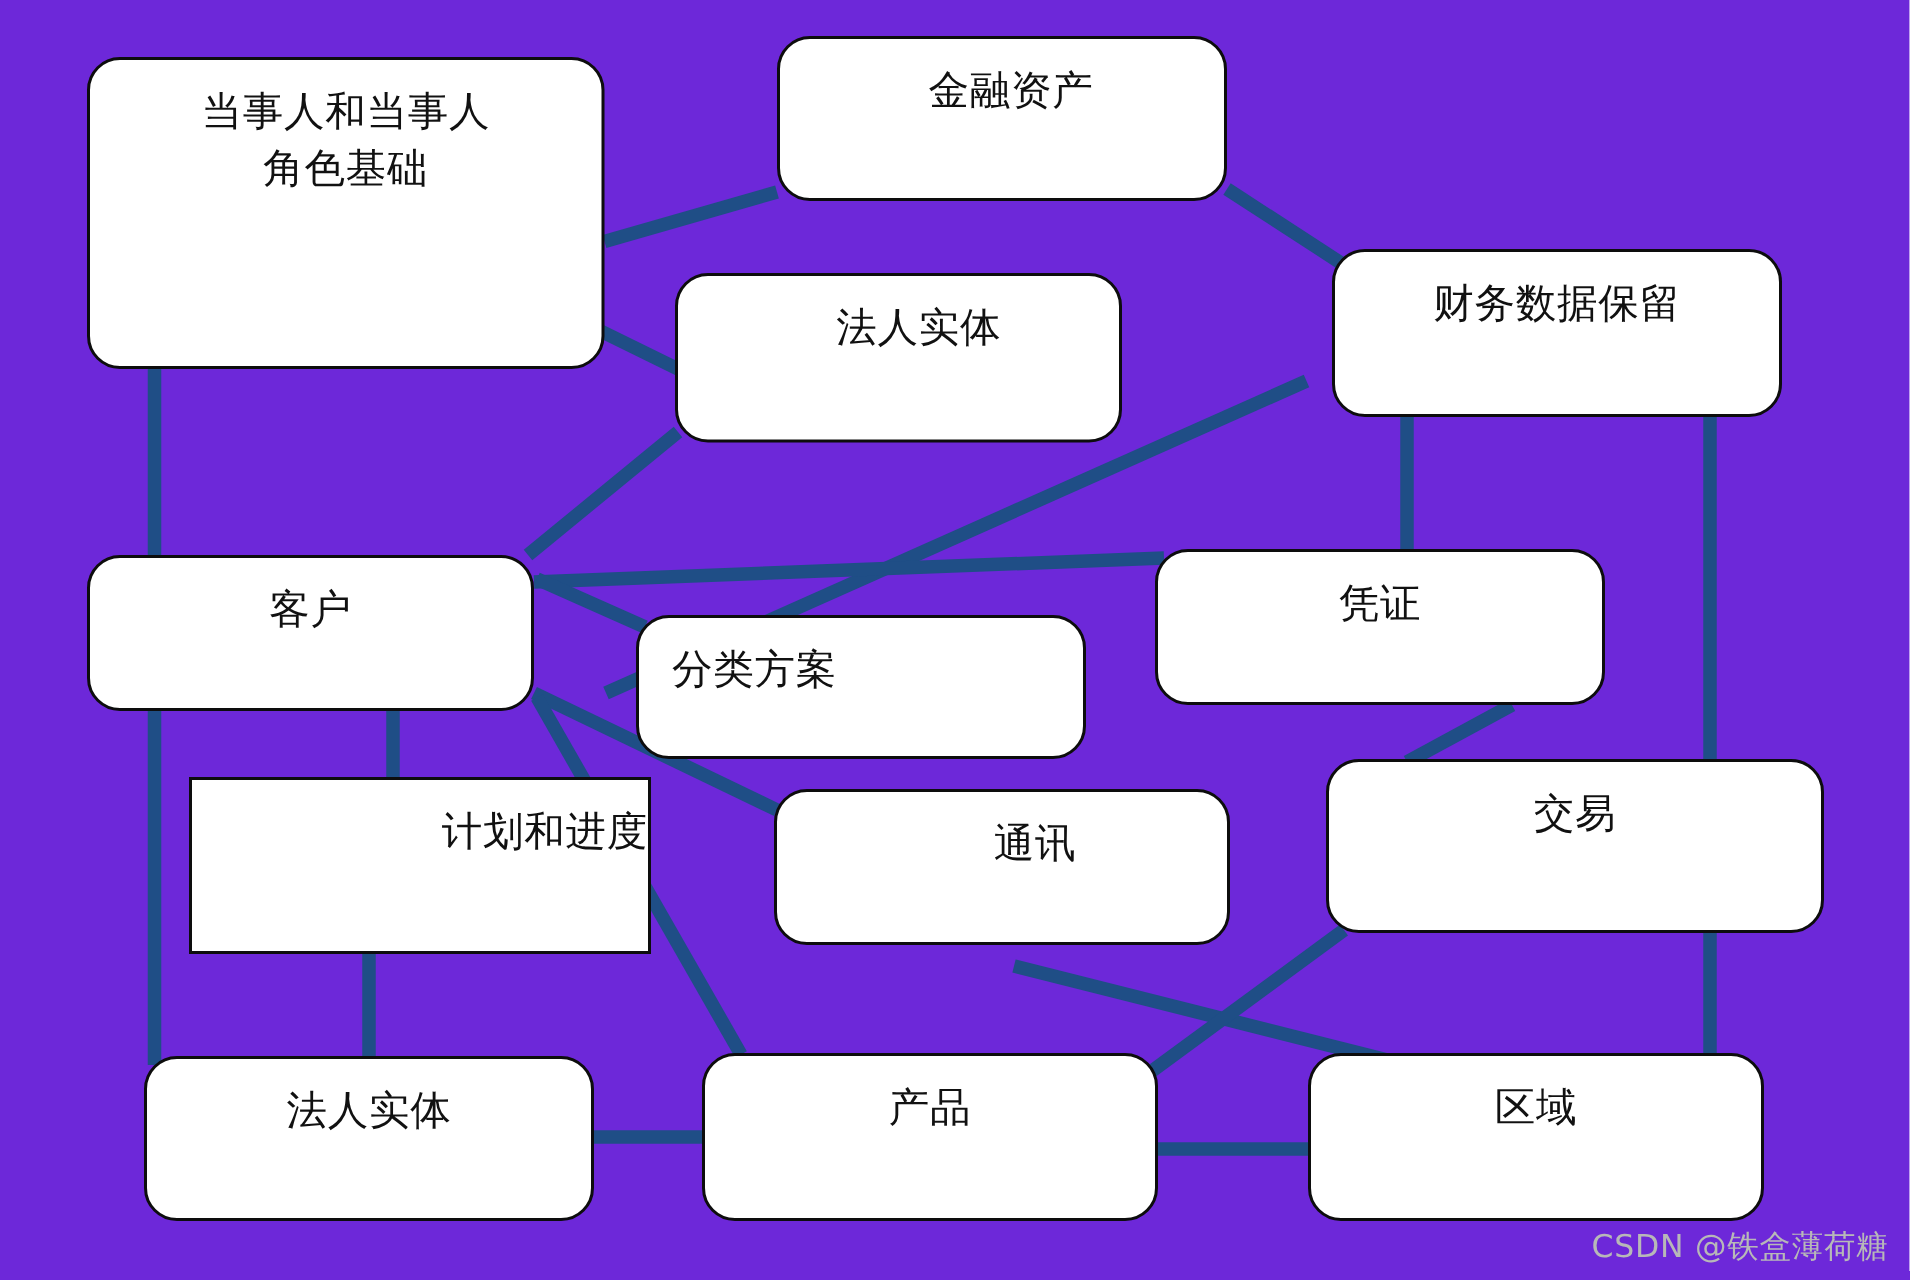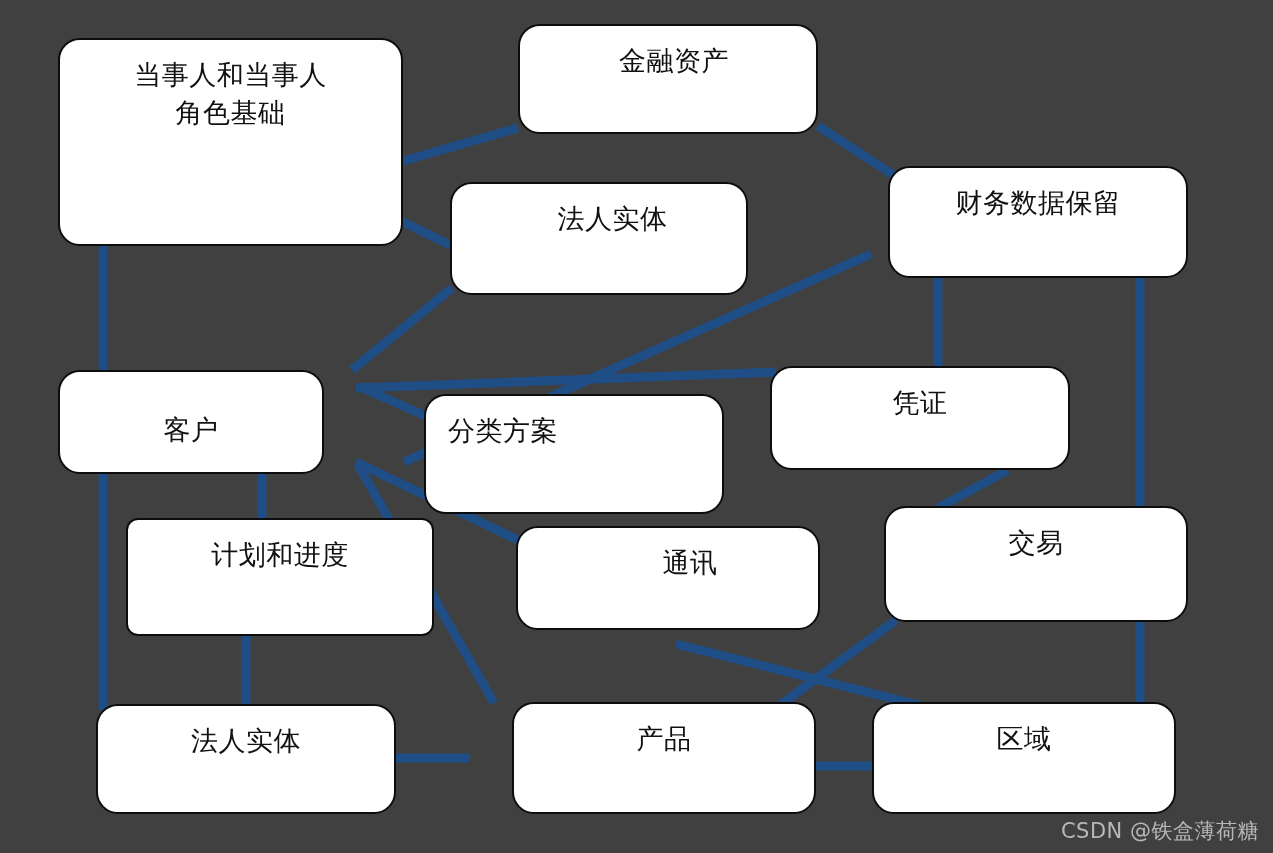--- a/index.html
+++ b/index.html
@@ -7,21 +7,21 @@
     padding: 0;
     background: #ffffff;
   }
   body {
     font-family: "DejaVu Serif", "Liberation Serif", serif;
   }
   #canvas {
     position: relative;
     width: 1273px;
     height: 853px;
-    background: #404040;
+    background: #6d28d9;
     overflow: hidden;
   }
   #edge-layer {
     position: absolute;
     left: 0;
     top: 0;
     width: 1273px;
     height: 853px;
     z-index: 1;
     pointer-events: none;
@@ -31,22 +31,23 @@
     z-index: 2;
     box-sizing: border-box;
     background: #ffffff;
     border: 2px solid #0d0d0d;
     border-radius: 22px;
     display: flex;
     justify-content: center;
     align-items: flex-start;
   }
   .node.sharp {
-    border-radius: 12px;
+    border-radius: 0;
     border-width: 2px;
+    justify-content: flex-end;
   }
   .node.left-align {
     justify-content: flex-start;
   }
   .node-label {
     font-family: "DejaVu Serif", "Liberation Serif", serif;
     font-size: 27px;
     line-height: 1.42;
     color: #111111;
     text-align: center;
@@ -102,42 +103,42 @@
       </div>
       <div class="node" style="left: 518px; top: 24px; width: 300px; height: 110px; padding-left: 12px;">
         <div class="node-label">金融资产</div>
       </div>
       <div class="node" style="left: 888px; top: 166px; width: 300px; height: 112px;">
         <div class="node-label">财务数据保留</div>
       </div>
       <div class="node" style="left: 450px; top: 182px; width: 298px; height: 113px; padding-left: 27px;">
         <div class="node-label">法人实体</div>
       </div>
-      <div class="node" style="left: 58px; top: 370px; width: 266px; height: 104px; align-items: center;">
+      <div class="node" style="left: 58px; top: 370px; width: 298px; height: 104px;">
         <div class="node-label">客户</div>
       </div>
-      <div class="node left-align" style="left: 424px; top: 394px; width: 300px; height: 120px;">
+      <div class="node left-align" style="left: 424px; top: 410px; width: 300px; height: 96px;">
         <div class="node-label">分类方案</div>
       </div>
       <div class="node" style="left: 770px; top: 366px; width: 300px; height: 104px;">
         <div class="node-label">凭证</div>
       </div>
       <div class="node sharp" style="left: 126px; top: 518px; width: 308px; height: 118px;">
         <div class="node-label">计划和进度</div>
       </div>
       <div class="node" style="left: 516px; top: 526px; width: 304px; height: 104px; padding-left: 44px;">
         <div class="node-label">通讯</div>
       </div>
-      <div class="node" style="left: 884px; top: 506px; width: 304px; height: 116px;">
+      <div class="node" style="left: 884px; top: 506px; width: 332px; height: 116px;">
         <div class="node-label">交易</div>
       </div>
       <div class="node" style="left: 96px; top: 704px; width: 300px; height: 110px;">
         <div class="node-label">法人实体</div>
       </div>
-      <div class="node" style="left: 468px; top: 702px; width: 304px; height: 112px; margin-left: 44px;">
+      <div class="node" style="left: 468px; top: 702px; width: 304px; height: 112px;">
         <div class="node-label">产品</div>
       </div>
       <div class="node" style="left: 872px; top: 702px; width: 304px; height: 112px;">
         <div class="node-label">区域</div>
       </div>
     </div>
   <div class="watermark">CSDN @铁盒薄荷糖</div>
 </div>
 
 </body></html>

